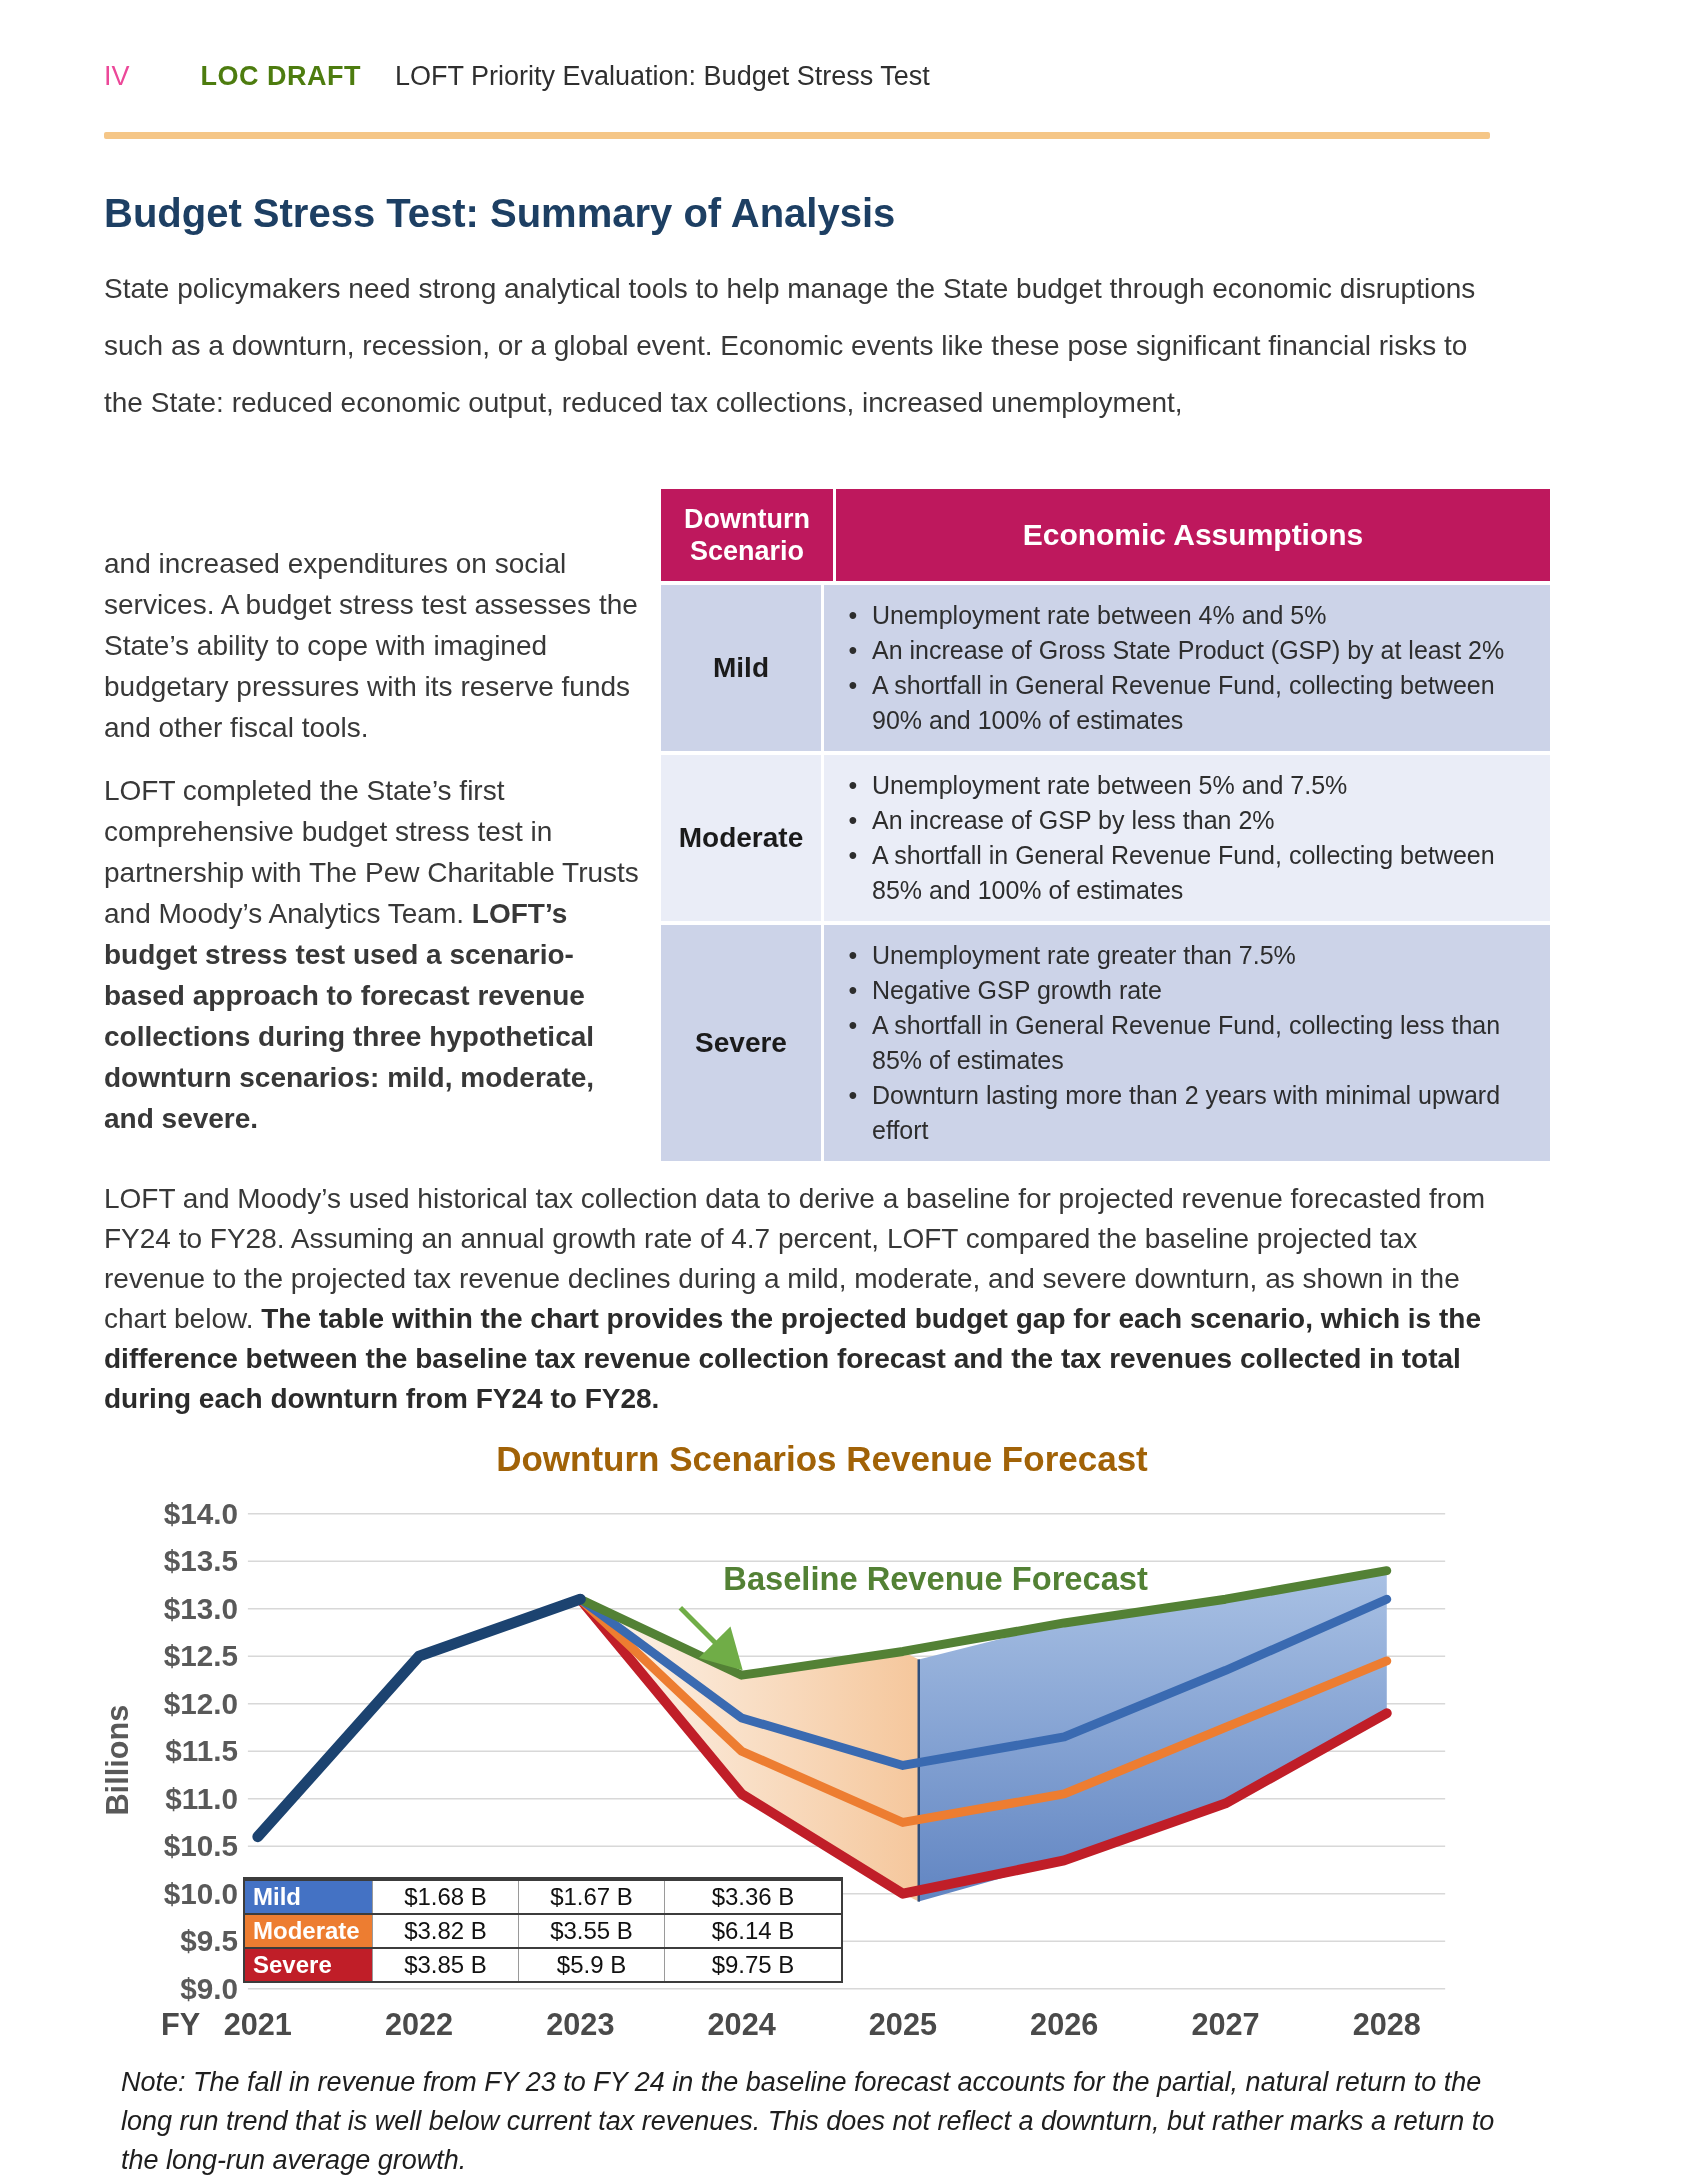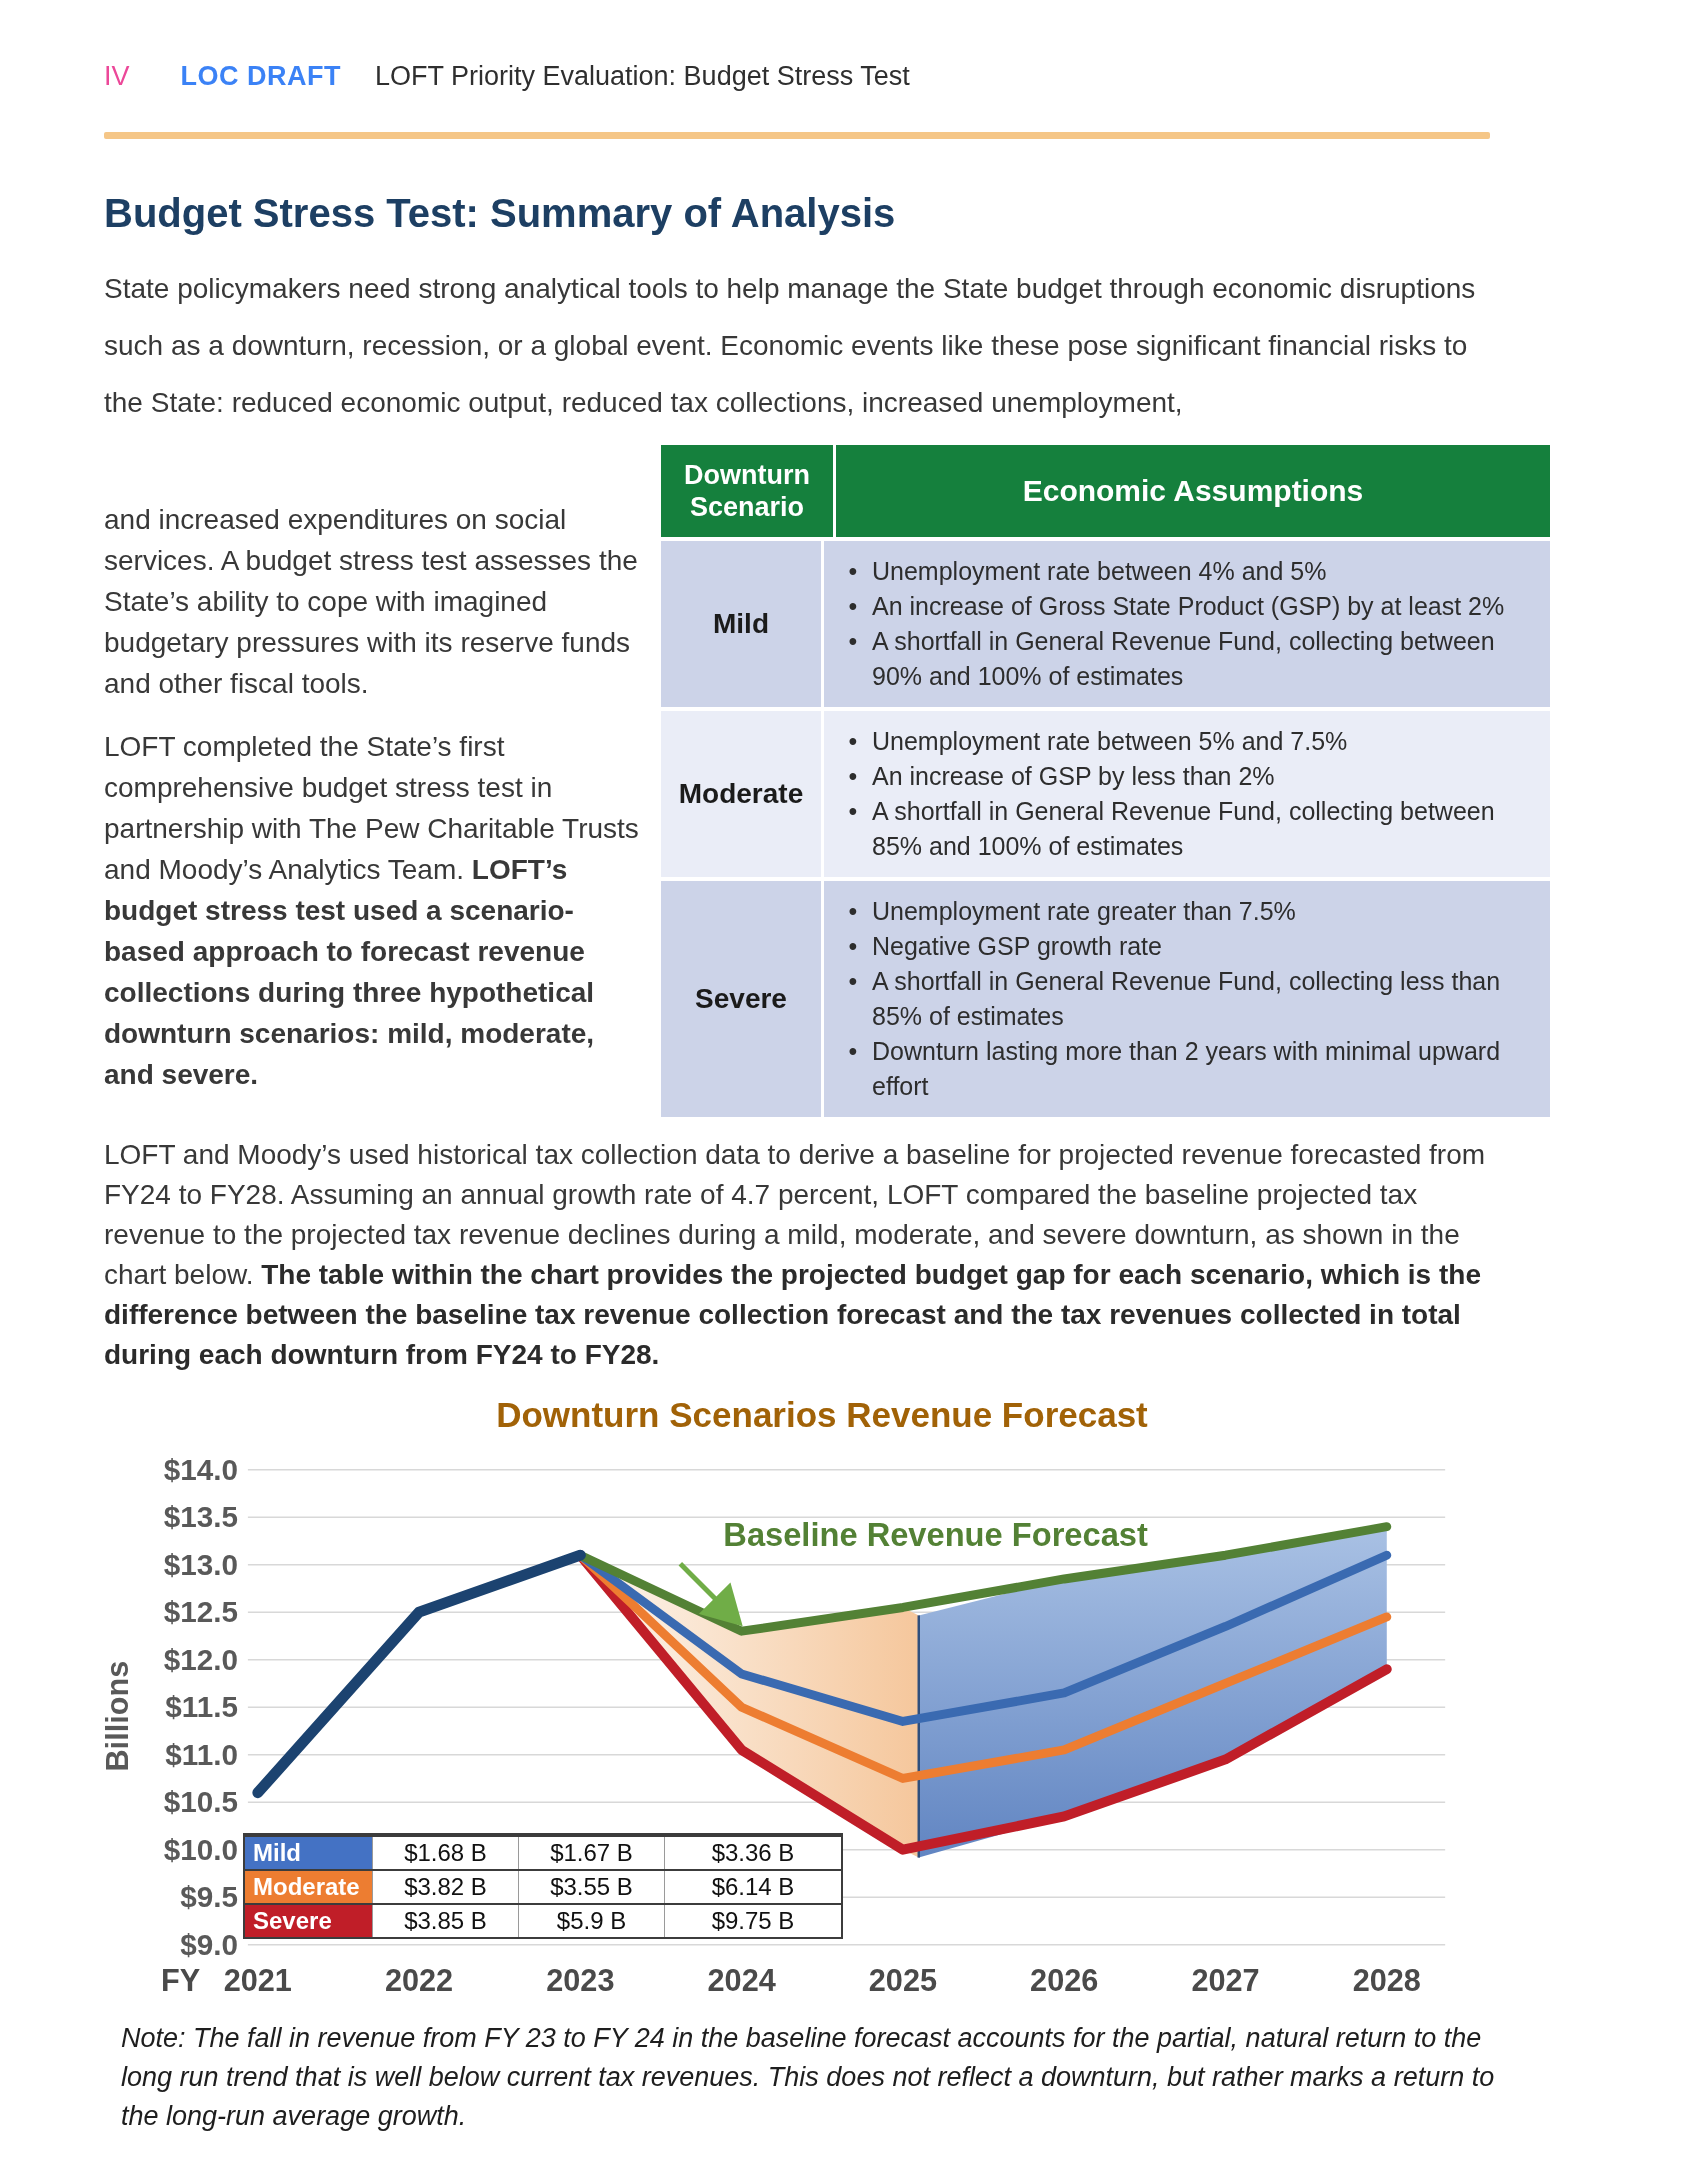--- a/index.html
+++ b/index.html
@@ -2,37 +2,37 @@
 <html><head>
 <meta charset="utf-8">
 <style>
   html,body{margin:0;padding:0;background:#ffffff;}
   body{font-family:"Liberation Sans","DejaVu Sans",sans-serif;color:#383838;}
   .page{position:relative;width:1683px;height:2178px;background:#fff;overflow:hidden;}
 
   
   .hdr{display:flex;align-items:baseline;margin:61px 0 0 104px;font-size:27px;}
   .hdr .pgnum{color:#ec4899;}
-  .hdr .draft{color:#3b82f6;font-weight:bold;margin-left:51px;letter-spacing:0.5px;}
+  .hdr .draft{color:#4d7c0f;font-weight:bold;margin-left:71px;letter-spacing:0.5px;}
   .hdr .doctitle{color:#2f2f2f;margin-left:34px;}
   .rule{margin:40px 0 0 104px;width:1386px;height:7px;background:#f5c687;border-radius:2px;}
 
   
   h1.title{margin:51px 0 0 104px;font-size:40px;line-height:46px;color:#1d3f63;font-weight:bold;}
   .para{margin:24px 0 0 104px;width:1386px;font-size:28px;line-height:57px;color:#383838;}
   .para b{color:#2b2b2b;}
 
   
   .cols{display:flex;margin:14px 0 0 104px;align-items:flex-end;}
   .leftcol{width:543px;font-size:28px;line-height:41px;color:#383838;}
   .leftcol p{margin:0 0 22px 0;}
 
   
   .atable{margin-left:14px;width:889px;}
-  .ahead{display:flex;background:#15803d;color:#fff;}
+  .ahead{display:flex;background:#be185d;color:#fff;margin-top:44px;}
   .ahead .h1{flex:0 0 160px;display:flex;align-items:center;justify-content:center;text-align:center;
              font-weight:bold;font-size:27px;line-height:32px;padding:14px 6px;border-right:3px solid #fff;}
   .ahead .h2{flex:1;display:flex;align-items:center;justify-content:center;font-weight:bold;font-size:30px;}
   .arow{display:flex;margin-top:4px;}
   .arow .scn{flex:0 0 160px;display:flex;align-items:center;justify-content:center;
              font-weight:bold;font-size:28px;color:#1b1b1b;border-right:3px solid #fff;}
   .arow .bul{flex:1;padding:13px 14px 13px 10px;}
   .arow.shade{background:#ccd3e8;}
   .arow.lite{background:#eaedf7;}
   .bitem{display:flex;font-size:25px;line-height:35px;color:#2d2d2d;}

